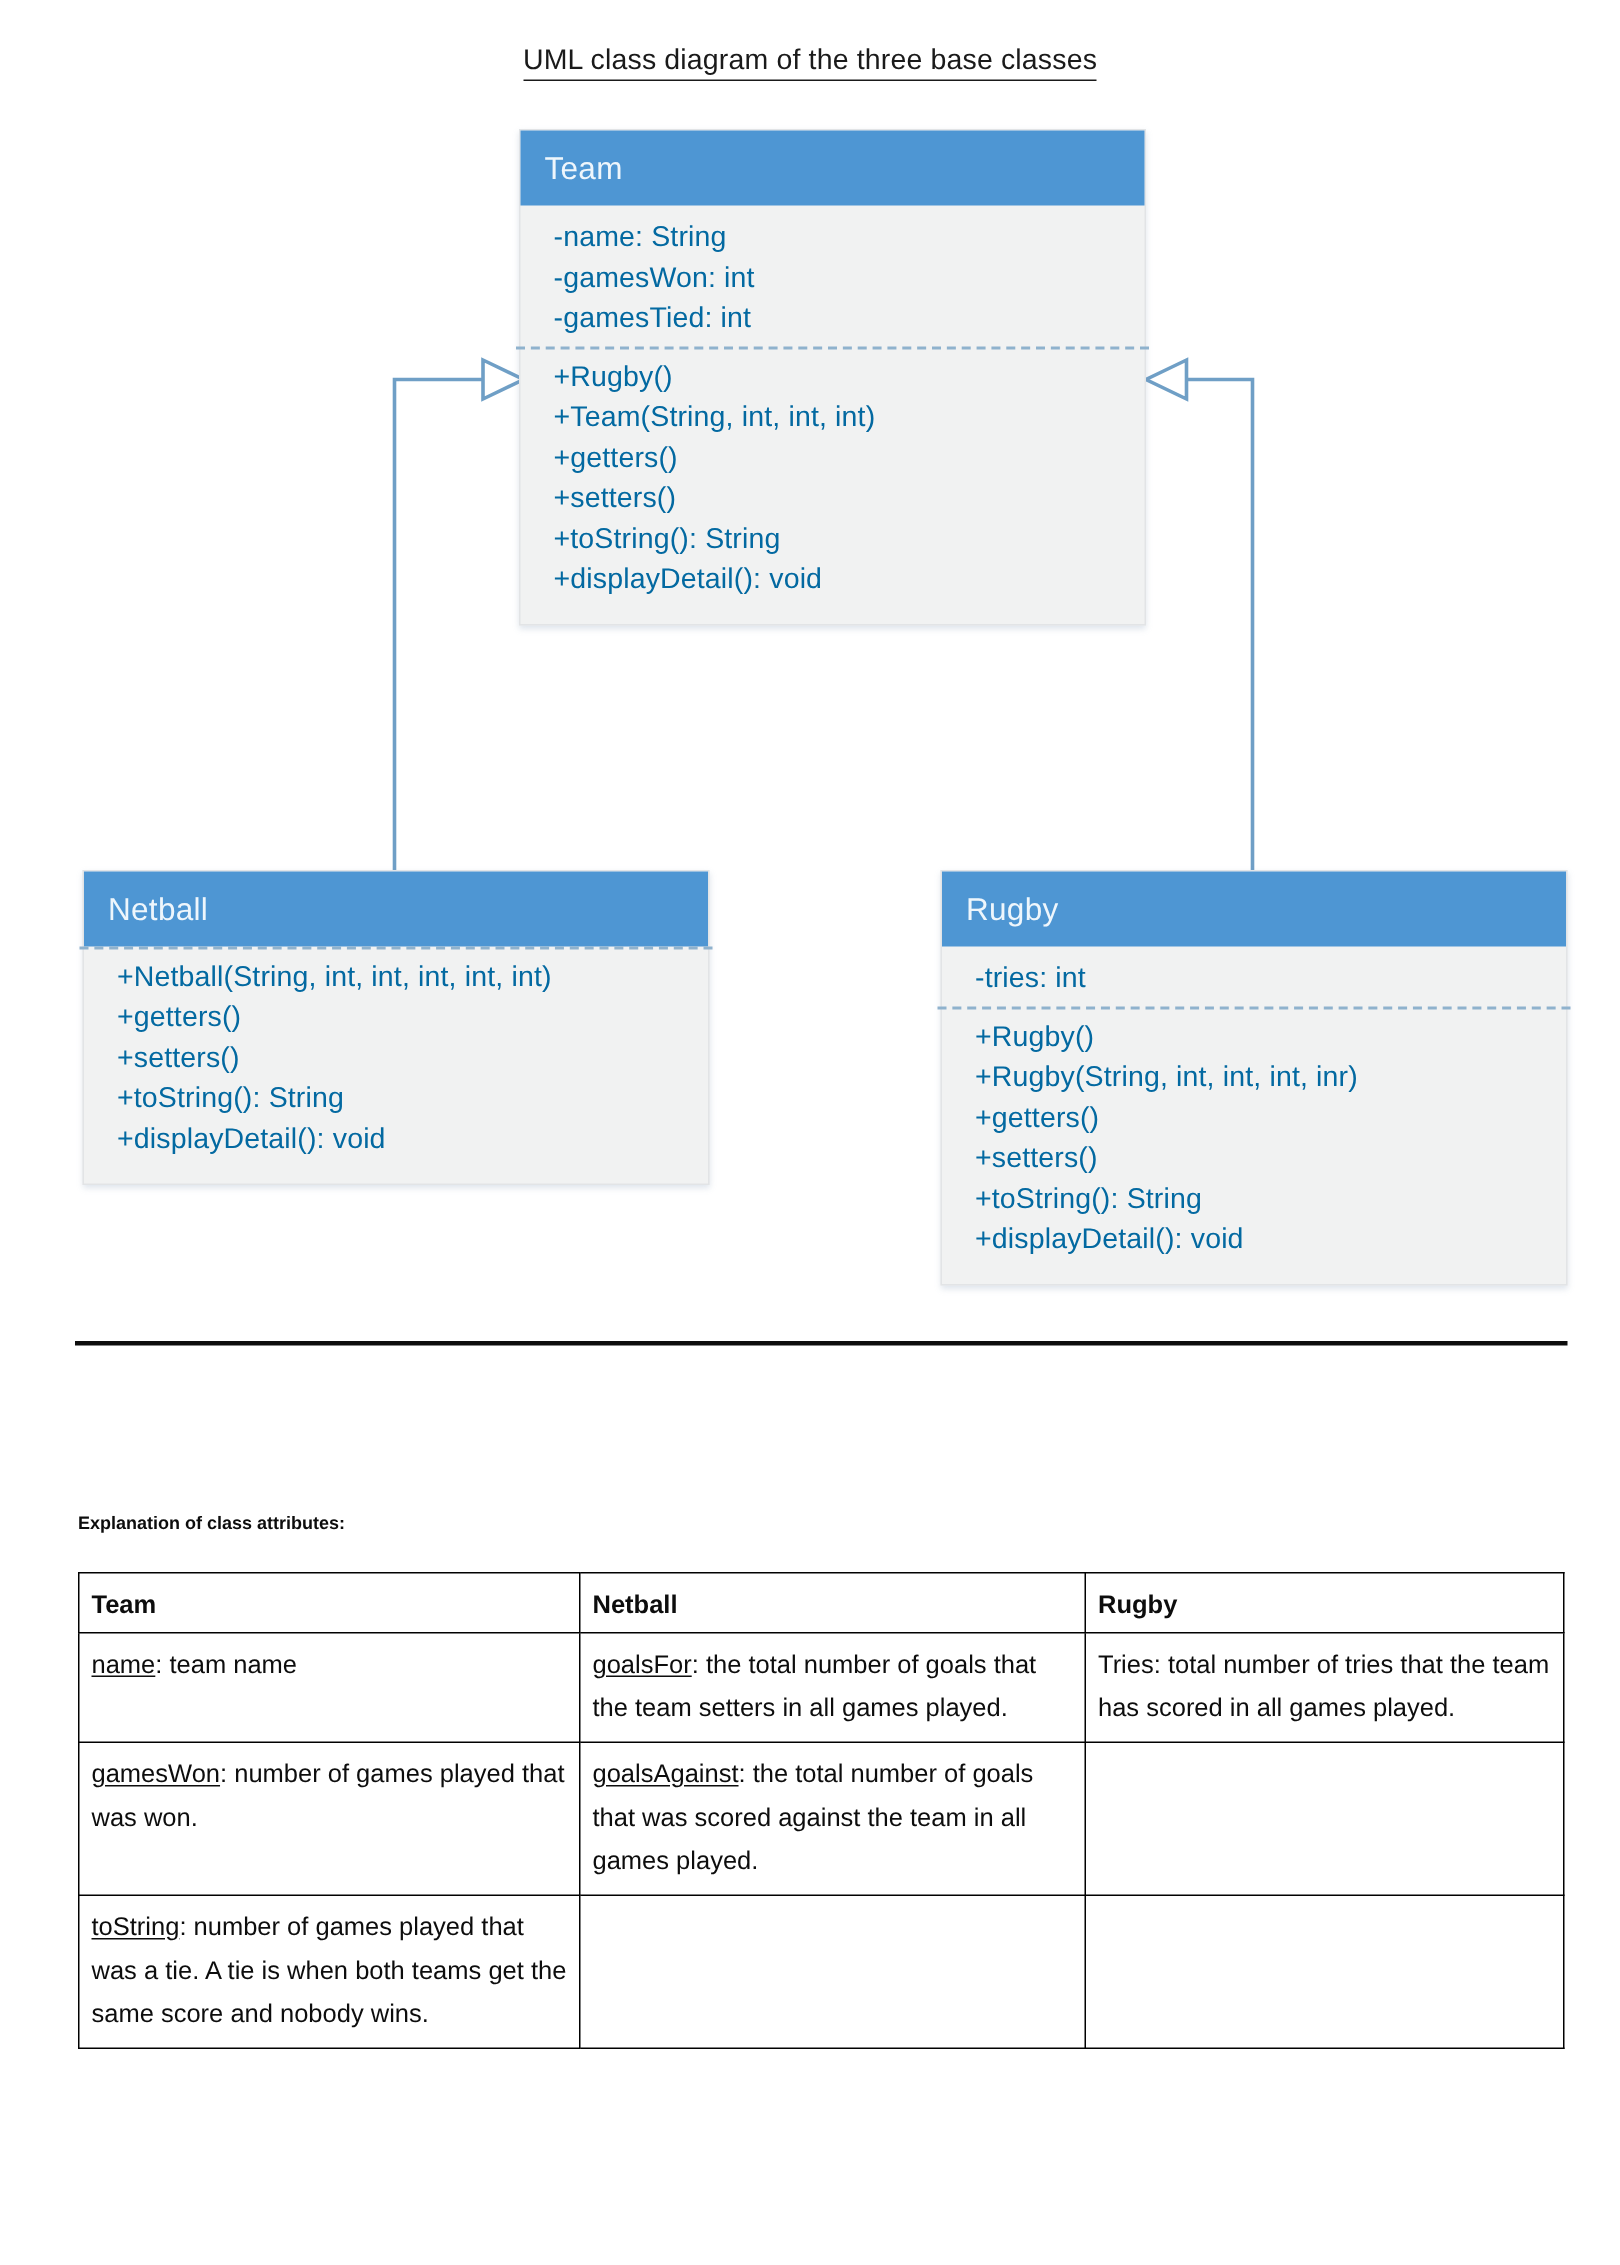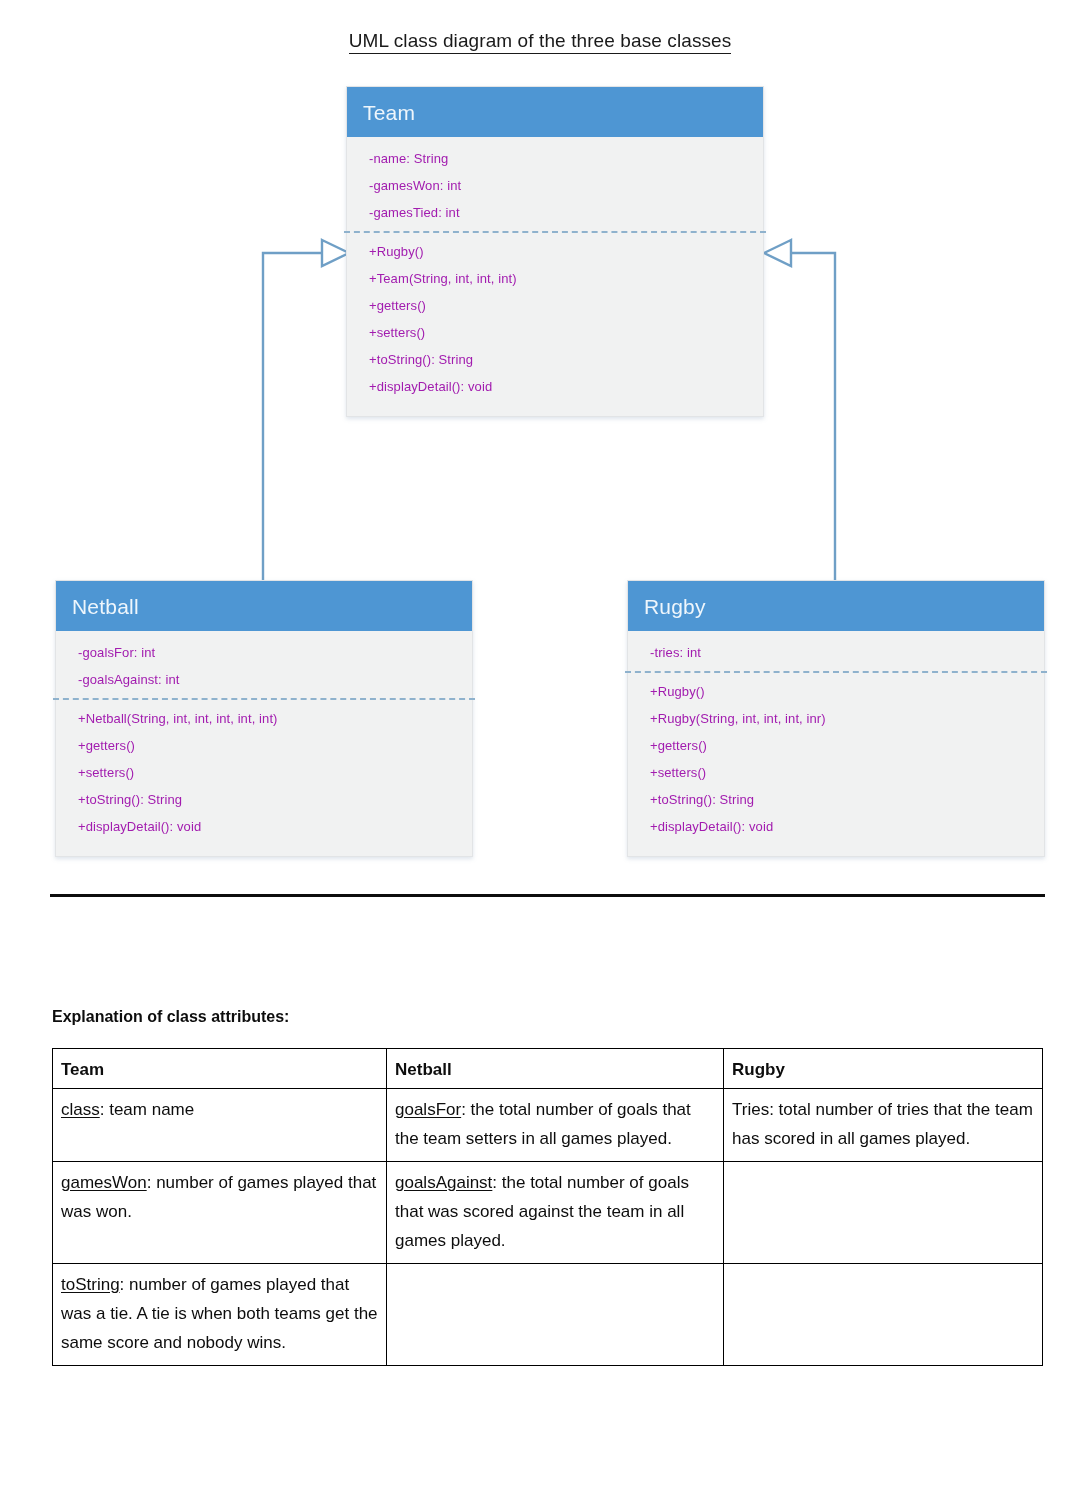--- a/index.html
+++ b/index.html
@@ -70,23 +70,23 @@
     padding: 8px 0 8px 22px;
   }
   .uml-section.compartment-attrs {
     padding-bottom: 5px;
   }
   .uml-section.compartment-ops {
     padding-top: 7px;
     padding-bottom: 16px;
   }
   .uml-line {
-    font-size: 13px;
+    font-size: 19px;
     line-height: 27px;
-    color: #a21caf;
+    color: #0369a1;
     white-space: nowrap;
     letter-spacing: 0.1px;
   }
   .uml-divider {
     position: absolute;
     left: -3px;
     right: -3px;
     border-top: 2px dashed #8fb2cd;
     height: 0;
   }
@@ -99,21 +99,21 @@
     width: 995px;
     height: 0;
     border-top: 3px solid #0d0d0d;
   }
 
   
   .explain-heading {
     position: absolute;
     left: 52px;
     top: 1008px;
-    font-size: 16px;
+    font-size: 12px;
     font-weight: bold;
     color: #0d0d0d;
   }
 
   
   .attr-table {
     position: absolute;
     left: 52px;
     top: 1048px;
     width: 990px;
@@ -176,24 +176,20 @@
       <div class="uml-line">+Team(String, int, int, int)</div>
       <div class="uml-line">+getters()</div>
       <div class="uml-line">+setters()</div>
       <div class="uml-line">+toString(): String</div>
       <div class="uml-line">+displayDetail(): void</div>
     </div>
   </div>
 
   <div class="uml-box" style="left:55px; top:580px; width:418px;">
     <div class="uml-header">Netball</div>
-    <div class="uml-section compartment-attrs">
-      <div class="uml-line">-goalsFor: int</div>
-      <div class="uml-line">-goalsAgainst: int</div>
-    </div>
     <div style="position:relative; height:0;">
       <div class="uml-divider"></div>
     </div>
     <div class="uml-section compartment-ops">
       <div class="uml-line">+Netball(String, int, int, int, int, int)</div>
       <div class="uml-line">+getters()</div>
       <div class="uml-line">+setters()</div>
       <div class="uml-line">+toString(): String</div>
       <div class="uml-line">+displayDetail(): void</div>
     </div>
@@ -231,21 +227,21 @@
     </colgroup>
   <thead>
     <tr>
       <th>Team</th>
       <th>Netball</th>
       <th>Rugby</th>
     </tr>
   </thead>
   <tbody>
     <tr>
-      <td><span class="term-underline">class</span><span>: team name</span></td>
+      <td><span class="term-underline">name</span><span>: team name</span></td>
       <td><span class="term-underline">goalsFor</span><span>: the total number of goals that the team setters in all games played.</span></td>
       <td><span>Tries</span><span>: total number of tries that the team has scored in all games played.</span></td>
     </tr>
     <tr>
       <td><span class="term-underline">gamesWon</span><span>: number of games played that was won.</span></td>
       <td><span class="term-underline">goalsAgainst</span><span>: the total number of goals that was scored against the team in all games played.</span></td>
       <td>
           <div class="cell-empty"></div>
         </td>
     </tr>

